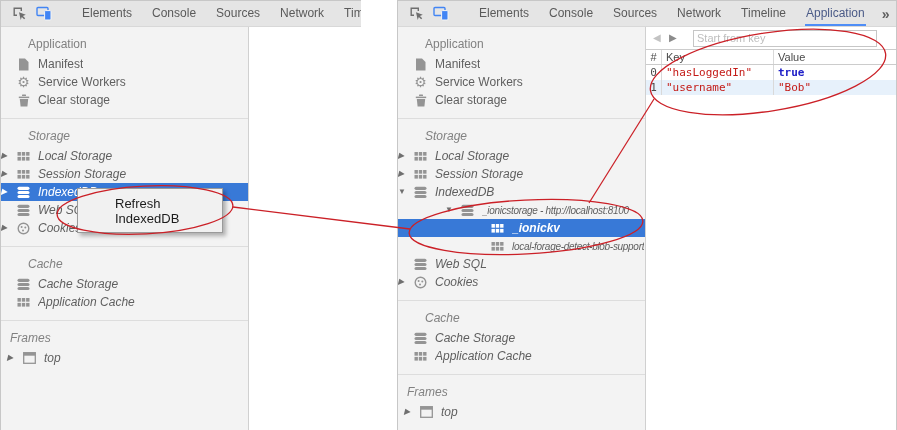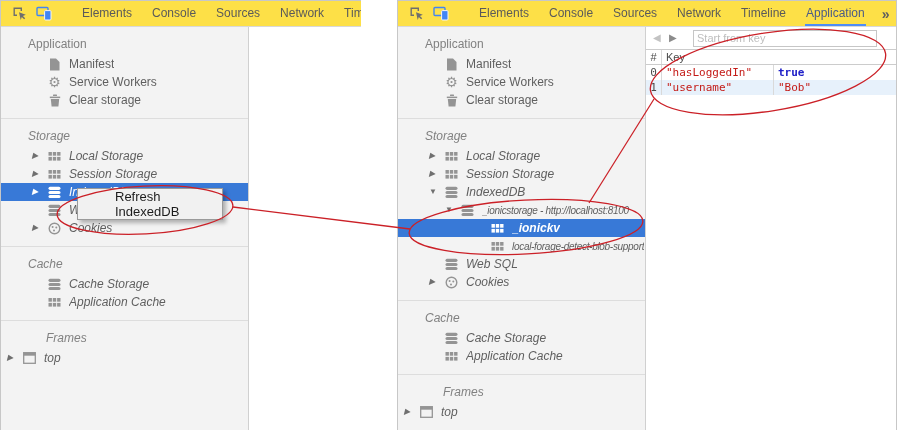--- a/index.html
+++ b/index.html
@@ -10,21 +10,21 @@
   }
   .devtools{
     position:absolute;top:0;height:430px;box-sizing:border-box;
     background:#fff;border:1px solid #c7c7c7;border-bottom:none;overflow:hidden;
   }
   #win-left{left:0;width:361px;border-right:none;}
   #win-right{left:397px;width:500px;}
 
   
   .tabbar{
-    height:25px;display:flex;align-items:center;background:#fde047;
+    height:25px;display:flex;align-items:center;background:#e5e5e5;
     border-bottom:1px solid #d8d8d8;padding:0 8px 0 9px;white-space:nowrap;
   }
   .tbicon{width:18px;height:16px;display:flex;align-items:center;justify-content:center;margin-right:7px;flex:none;}
   .tabs{display:flex;margin-left:12px;height:25px;}
   .tab{
     padding:0 10px;font-size:12px;color:#5a5a5a;line-height:25px;height:25px;
     position:relative;cursor:default;flex:none;
   }
   .tab.selected{color:#4a5a87;}
   .tab.selected::after{
@@ -40,44 +40,44 @@
   .sidebar{
     width:248px;flex:none;box-sizing:border-box;background:#f3f3f3;
     border-right:1px solid #d0d0d0;overflow:hidden;font-size:12px;
   }
   .content{flex:1;background:#fff;}
 
   
   .section{padding:7px 0 9px 0;}
   .section + .section{border-top:1px solid #ddd;font-style:italic;}
   .section-header{height:21px;line-height:21px;padding-left:27px;color:#818181;}
-  .section.shallow .section-header{padding-left:9px;margin-left:36px;}
+  .section.shallow .section-header{padding-left:9px;}
   .row{
-    height:18px;display:flex;align-items:center;padding-left:31px;
+    height:18px;display:flex;align-items:center;
     color:#5f5f5f;white-space:nowrap;cursor:default;
   }
   .section.shallow .row{padding-left:6px;}
   .row.lv2{padding-left:47px;}
   .row.lv3{padding-left:77px;}
   .row.selected{background:var(--sel,#3879d7);color:#fff;}
   .row.selected .label{color:#fff;}
   .row.bold .label{font-weight:bold;}
   .arrow{width:15px;flex:none;font-size:8px;color:#6f6f6f;line-height:18px;}
   .row.selected .arrow{color:#fff;}
   .icon{
     width:15px;height:14px;flex:none;margin-right:7px;color:#949494;
     display:flex;align-items:center;justify-content:center;font-size:14px;line-height:14px;
   }
   .row.selected .icon{color:#fff;}
   .label{overflow:hidden;}
   .row.compact .label{font-size:10px;letter-spacing:-0.3px;}
 
   
   #ctx{
-    position:absolute;left:76px;top:187px;width:146px;height:32px;z-index:20;
+    position:absolute;left:76px;top:187px;width:146px;height:45px;z-index:20;
     background:#f1f1f1;border:1px solid #9a9a9a;box-shadow:3px 3px 4px rgba(0,0,0,.28);
     box-sizing:border-box;display:flex;align-items:center;padding-left:37px;
     font-size:13px;color:#1c1c1c;
   }
 
   
   .detail{flex:1;background:#fff;display:flex;flex-direction:column;}
   .dtoolbar{
     height:22px;flex:none;border-bottom:1px solid #ccc;display:flex;align-items:center;
     padding-left:7px;
@@ -514,20 +514,21 @@
     <div class="detail">
       <div class="dtoolbar">
         <span class="nav-arrow back">◀</span>
         <span class="nav-arrow fwd">▶</span>
         <input type="text" placeholder="Start from key" style="">
       </div>
       <div class="dgrid">
           <div class="dg-row head">
             <span class="dg-cell idx">#</span>
             <span class="dg-cell">Key</span>
+            <span class="dg-cell">Value</span>
           </div>
           <div class="dg-row">
             <span class="dg-cell idx">0</span>
             <span class="dg-cell key">"hasLoggedIn"</span>
             <span class="dg-cell val keyword">true</span>
           </div>
           <div class="dg-row alt">
             <span class="dg-cell idx">1</span>
             <span class="dg-cell key">"username"</span>
             <span class="dg-cell val string">"Bob"</span>

